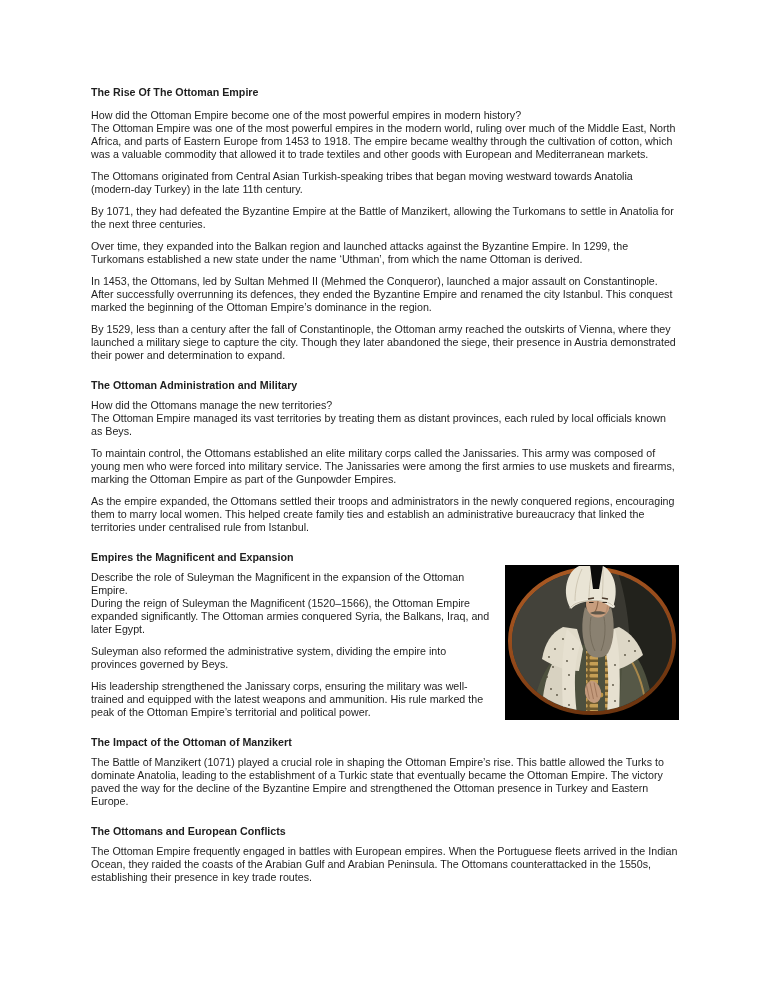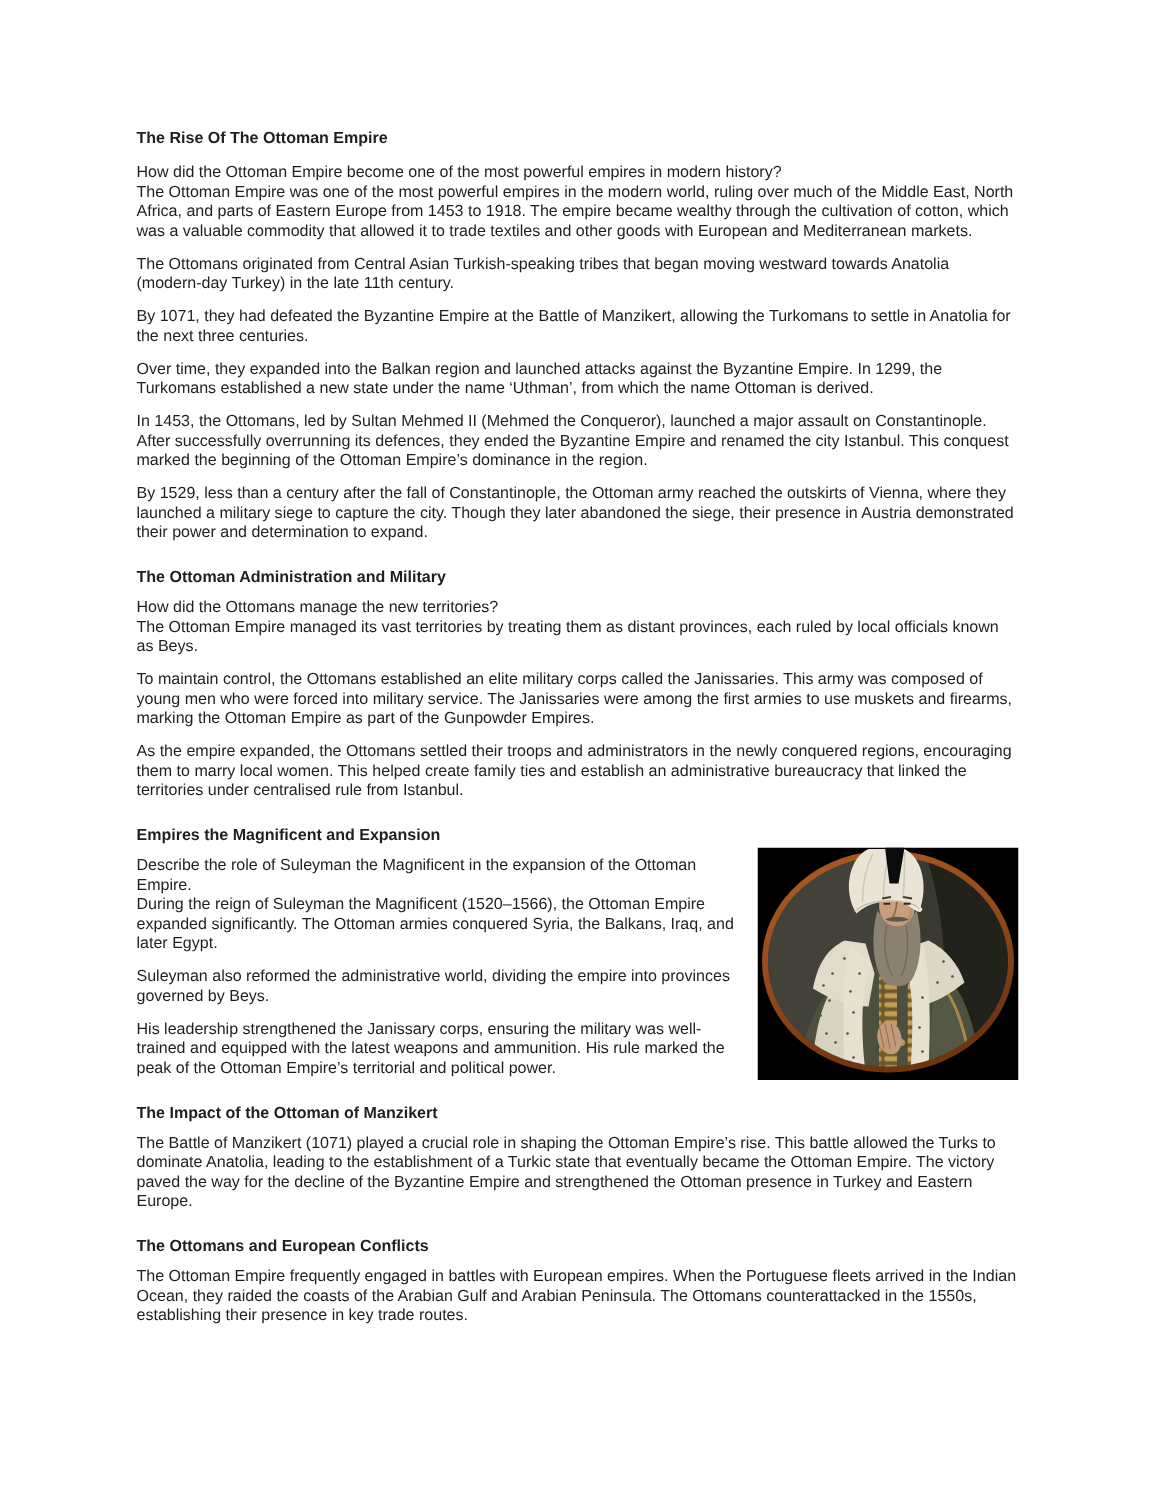--- a/index.html
+++ b/index.html
@@ -161,21 +161,21 @@
           <path d="M83,34 L89,33 M97,33 L103,34" stroke="#4a3b2c" stroke-width="1.4" fill="none"></path>
           <path d="M84,37.5 L88.5,37.5 M97.5,37.5 L102,37.5" stroke="#342a20" stroke-width="1.2" fill="none"></path>
           <path d="M93,36 C92.5,41 91.5,45 89.5,47.5" stroke="#8d674b" stroke-width="1.1" fill="none"></path>
           <path d="M85,48 C89,45.5 97,45.5 101,48 C97,50 89,50 85,48 Z" fill="#5f574a"></path>
         </g>
       </svg>
     </div>
 
     <div class="question">Describe the role of Suleyman the Magnificent in the expansion of the Ottoman Empire.</div>
     <p class="para">During the reign of Suleyman the Magnificent (1520–1566), the Ottoman Empire expanded significantly. The Ottoman armies conquered Syria, the Balkans, Iraq, and later Egypt.</p>
-    <p class="para">Suleyman also reformed the administrative world, dividing the empire into provinces governed by Beys.</p>
+    <p class="para">Suleyman also reformed the administrative system, dividing the empire into provinces governed by Beys.</p>
     <p class="para">His leadership strengthened the Janissary corps, ensuring the military was well-trained and equipped with the latest weapons and ammunition. His rule marked the peak of the Ottoman Empire’s territorial and political power.</p>
   </section>
 
   <section class="section">
     <h3 class="section-title">The Impact of the Ottoman of Manzikert</h3>
     <p class="para">The Battle of Manzikert (1071) played a crucial role in shaping the Ottoman Empire’s rise. This battle allowed the Turks to dominate Anatolia, leading to the establishment of a Turkic state that eventually became the Ottoman Empire. The victory paved the way for the decline of the Byzantine Empire and strengthened the Ottoman presence in Turkey and Eastern Europe.</p>
   </section>
 
   <section class="section">
     <h3 class="section-title">The Ottomans and European Conflicts</h3>

